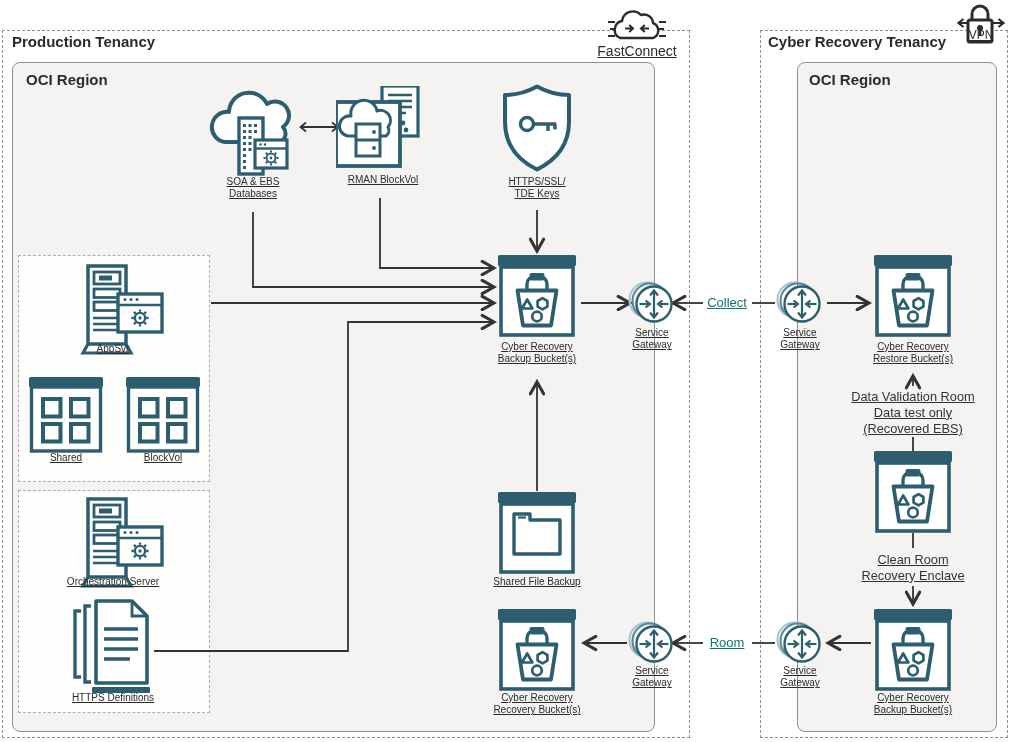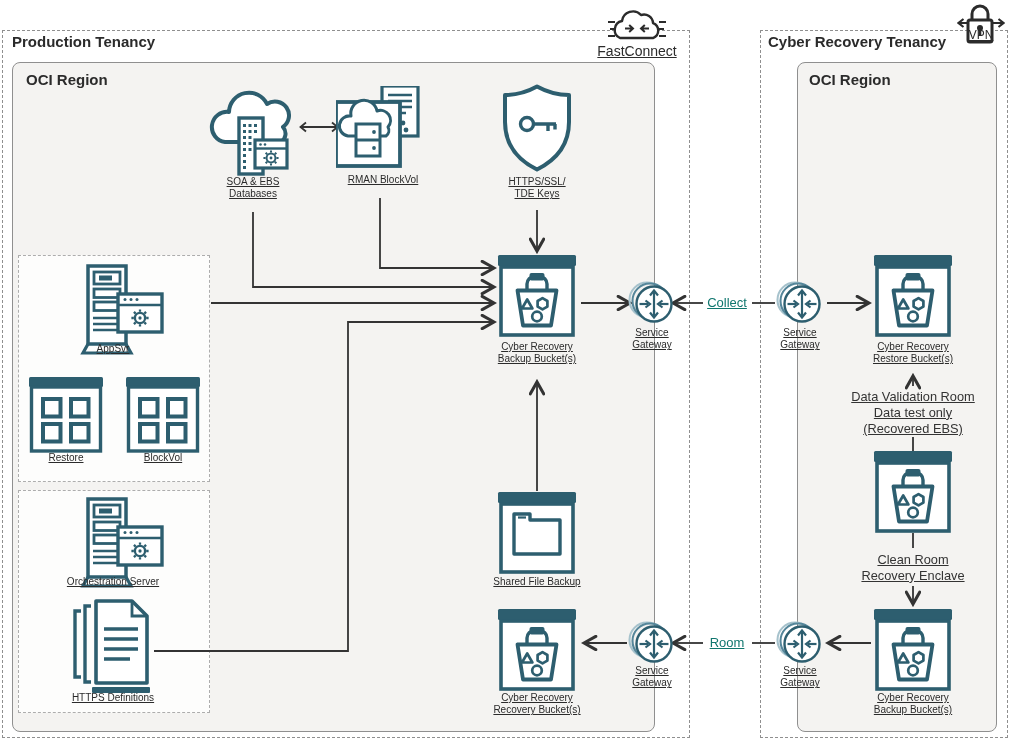--- a/index.html
+++ b/index.html
@@ -275,21 +275,21 @@
     <span class="ln">RMAN BlockVol</span>
   </div>
   <div class="lbl" style="left:537px;top:176px">
     <span class="ln">HTTPS/SSL/</span>
     <span class="ln">TDE Keys</span>
   </div>
   <div class="lbl" style="left:113px;top:343px">
     <span class="ln">AppSvr</span>
   </div>
   <div class="lbl" style="left:66px;top:452px">
-    <span class="ln">Restore</span>
+    <span class="ln">Shared</span>
   </div>
   <div class="lbl" style="left:163px;top:452px">
     <span class="ln">BlockVol</span>
   </div>
   <div class="lbl" style="left:113px;top:576px">
     <span class="ln">Orchestration Server</span>
   </div>
   <div class="lbl" style="left:113px;top:692px">
     <span class="ln">HTTPS Definitions</span>
   </div>

